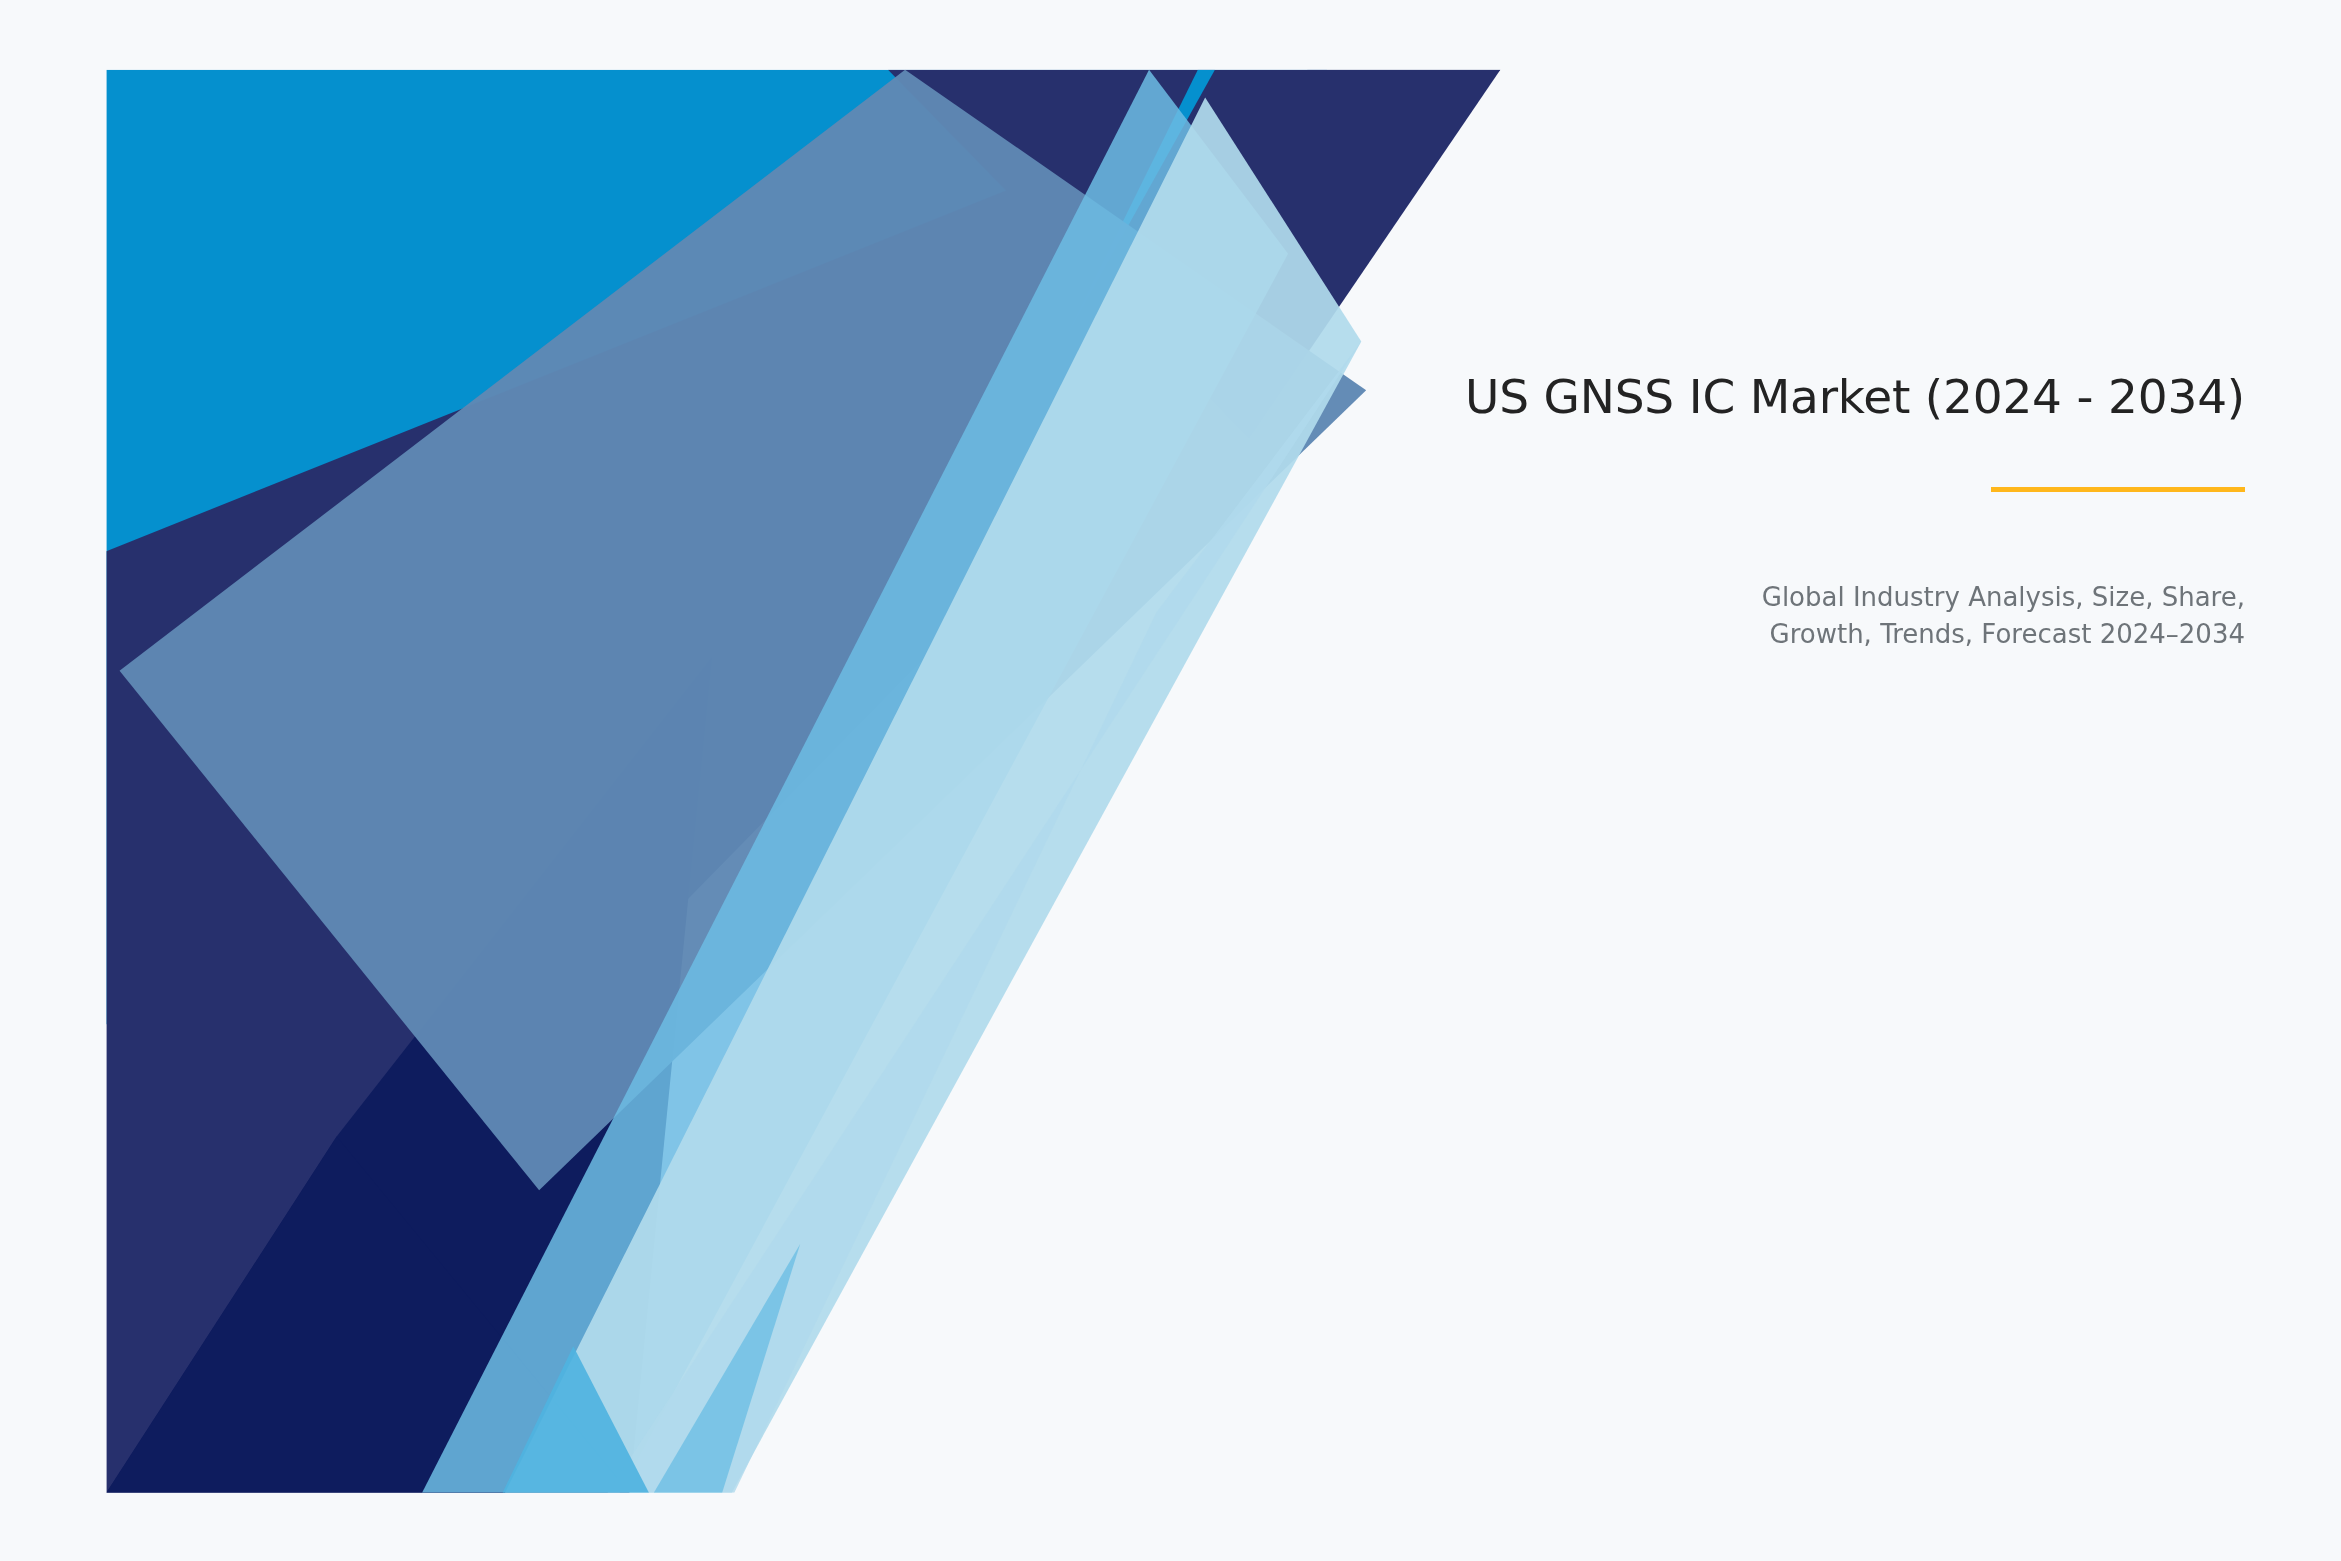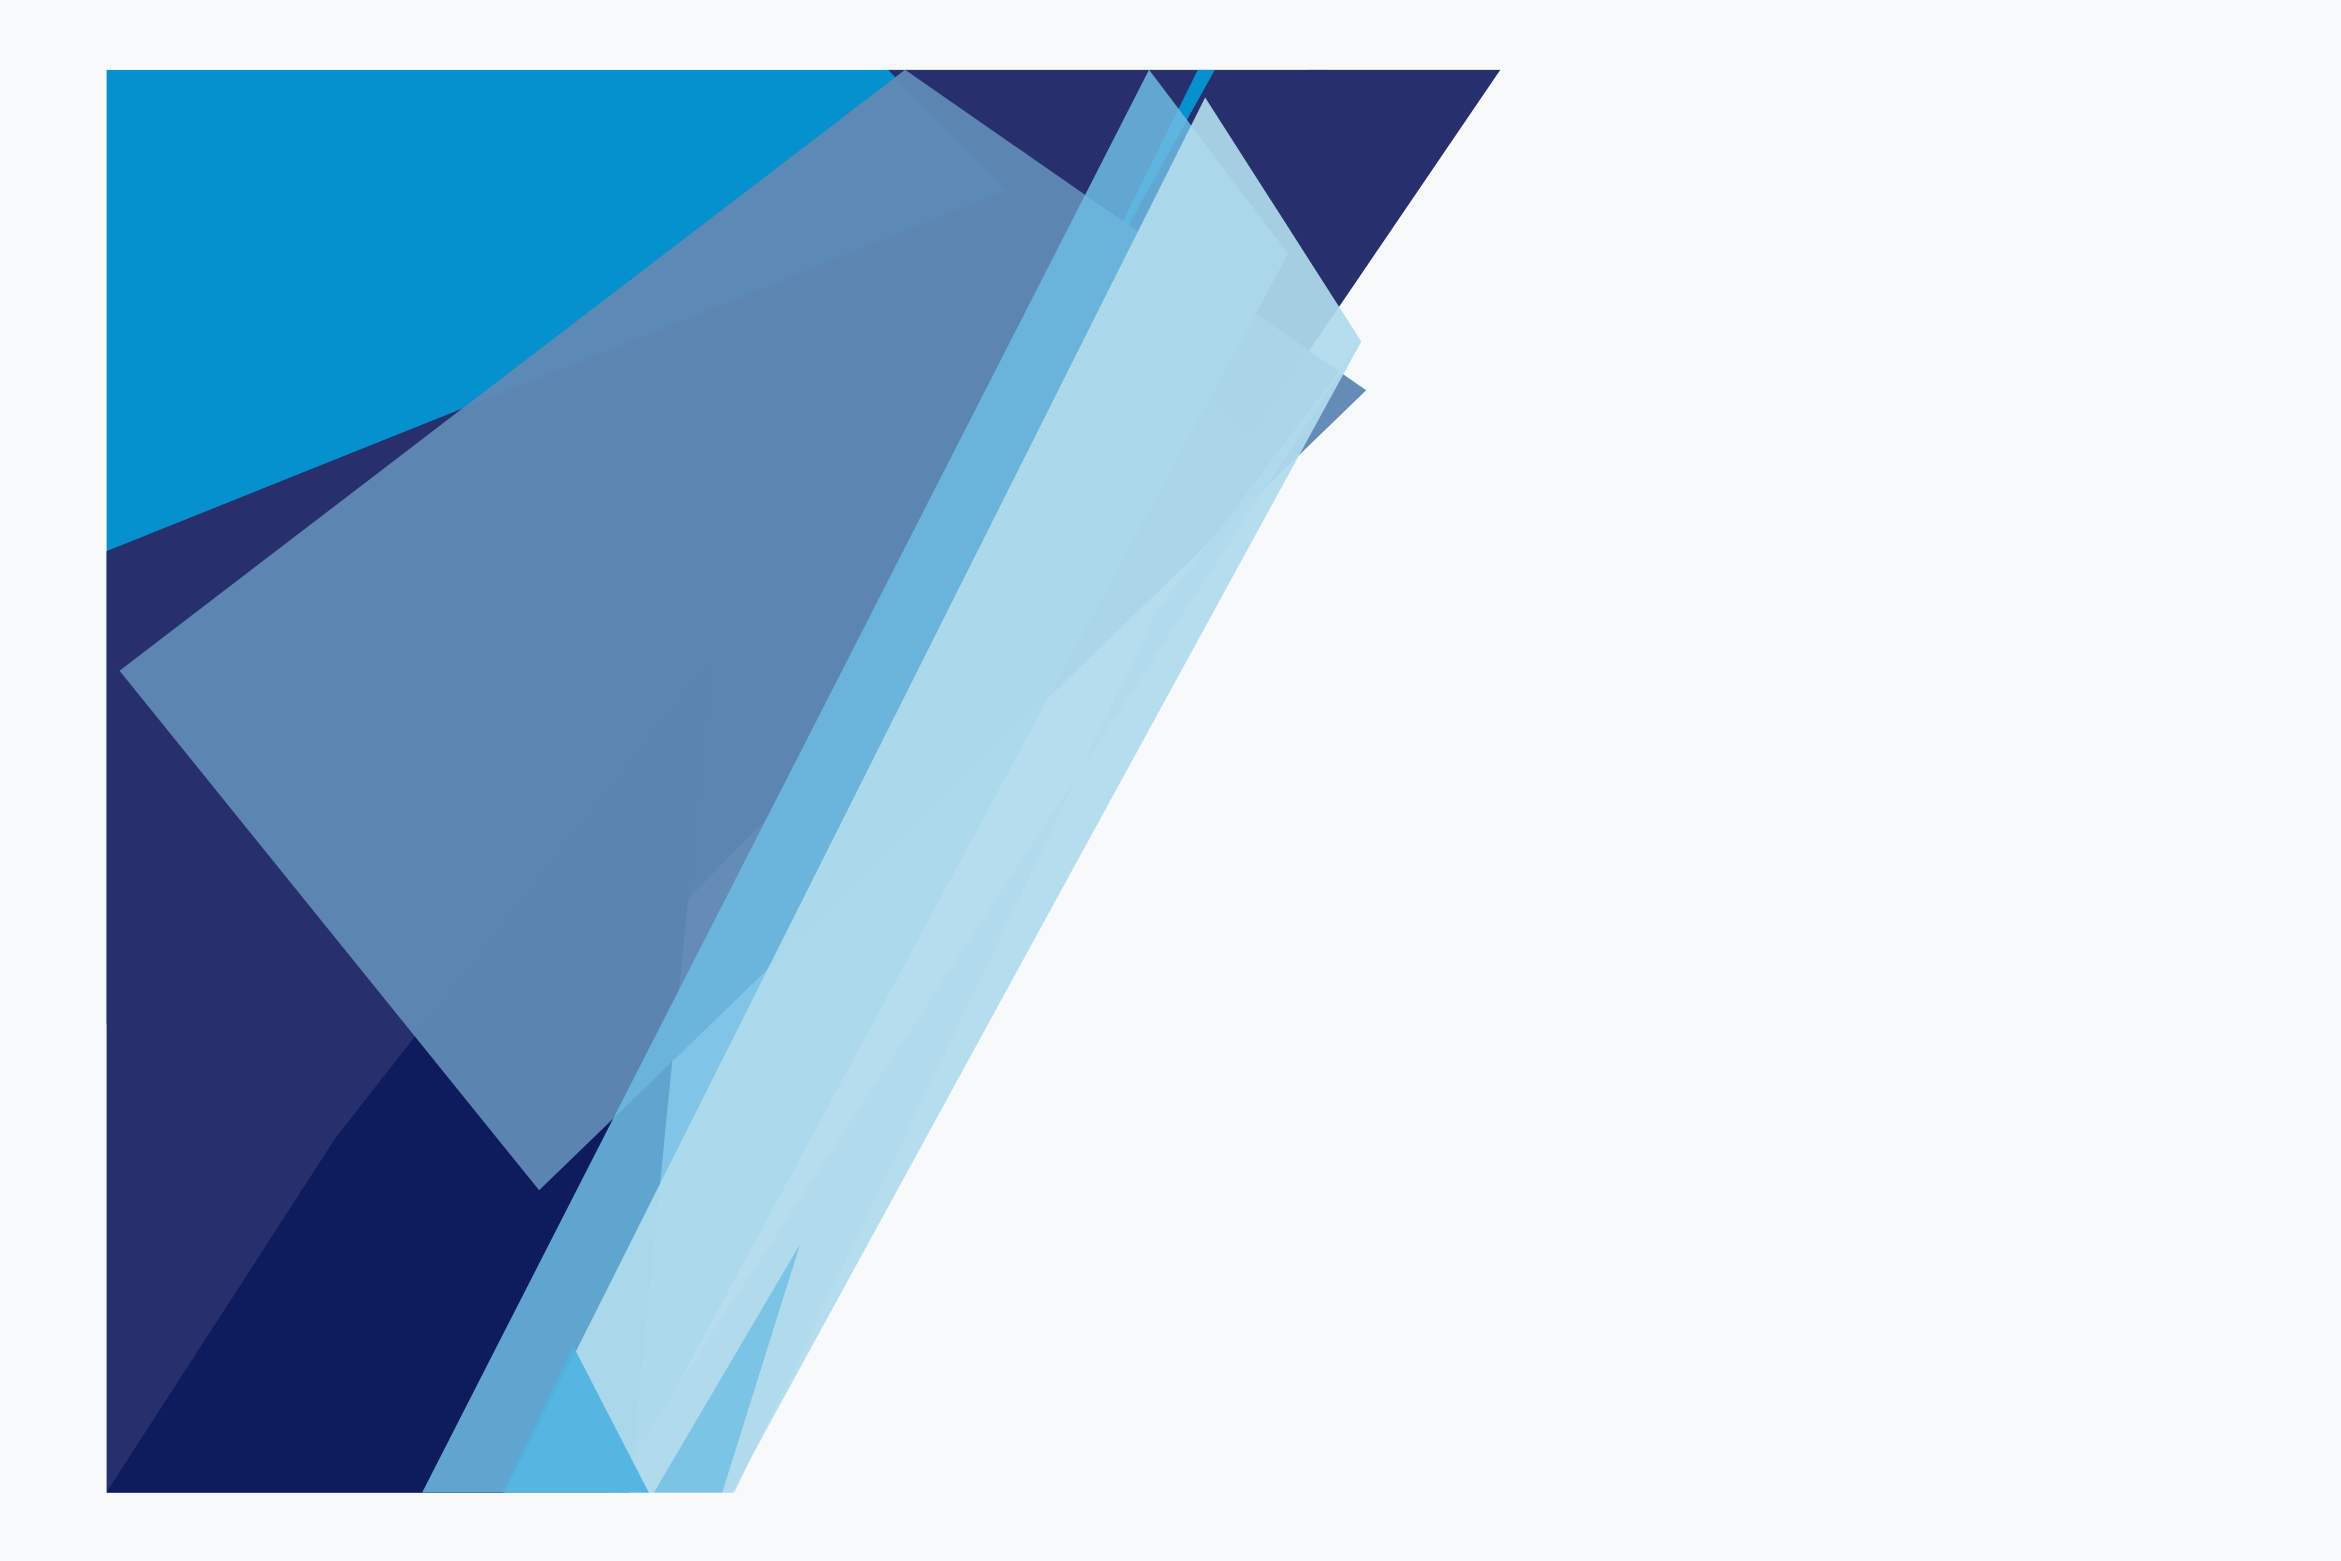--- a/index.html
+++ b/index.html
@@ -101,15 +101,29 @@
 
       <polygon points="2790,700 2370,1255 1505,3060 1245,3060" fill="#b0daec" fill-opacity="0.80"></polygon>
 
       <polygon points="1030,3060 1175,2760 1330,3060" fill="#4fb3e0" fill-opacity="0.92"></polygon>
 
       <polygon points="1340,3060 1640,2550 1480,3060" fill="#4fb3e0" fill-opacity="0.55"></polygon>
 
     </g>
   </svg>
 
+  <div id="text-block">
+
+    <h1 id="page-title">US GNSS IC Market (2024 - 2034)</h1>
+
+    <div id="accent-rule-wrap">
+      <div id="accent-rule"></div>
+    </div>
+
+    <p id="subtitle">
+      <span class="sub-line">Global Industry Analysis, Size, Share,</span>
+      <span class="sub-line">Growth, Trends, Forecast 2024–2034</span>
+    </p>
+
+  </div>
 
 </div>
 
 
 </body></html>

